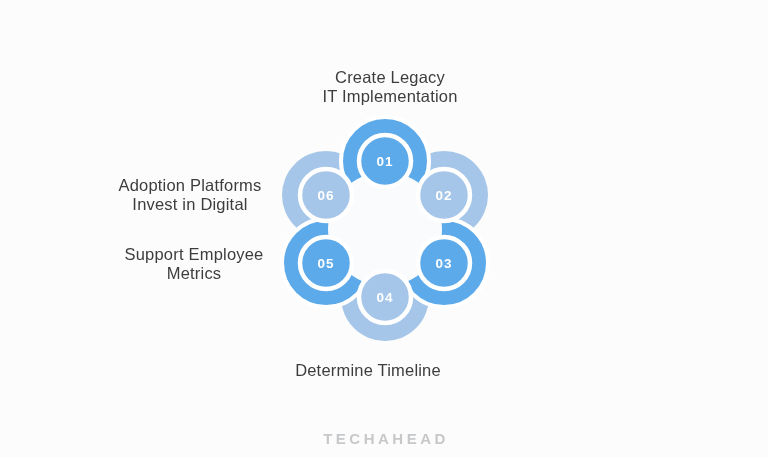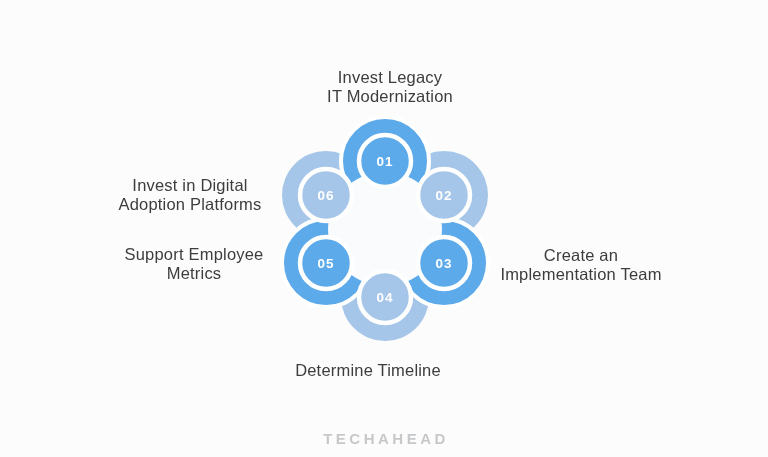--- a/index.html
+++ b/index.html
@@ -101,34 +101,30 @@
       <circle class="node dark" cx="326" cy="263" r="26"></circle>
       <text class="node-number" x="326" y="268">05</text>
     </g>
     <g>
       <circle class="node light" cx="326" cy="195" r="26"></circle>
       <text class="node-number" x="326" y="200">06</text>
     </g>
   </svg>
 
   <div class="step-label pos-step-01">
-    <div>Invest Legacy</div>
-    <div>IT Modernization</div>
-  </div>
-  <div class="step-label pos-step-03">
-    <div>Create an</div>
-    <div>Implementation Team</div>
+    <div>Create Legacy</div>
+    <div>IT Implementation</div>
   </div>
   <div class="step-label pos-step-04">
     <div>Determine Timeline</div>
   </div>
   <div class="step-label pos-step-05">
     <div>Support Employee</div>
     <div>Metrics</div>
   </div>
   <div class="step-label pos-step-06">
+    <div>Adoption Platforms</div>
     <div>Invest in Digital</div>
-    <div>Adoption Platforms</div>
   </div>
 
   <div class="brand-logo">TECHAHEAD</div>
 
 </div>
 
 </body></html>

